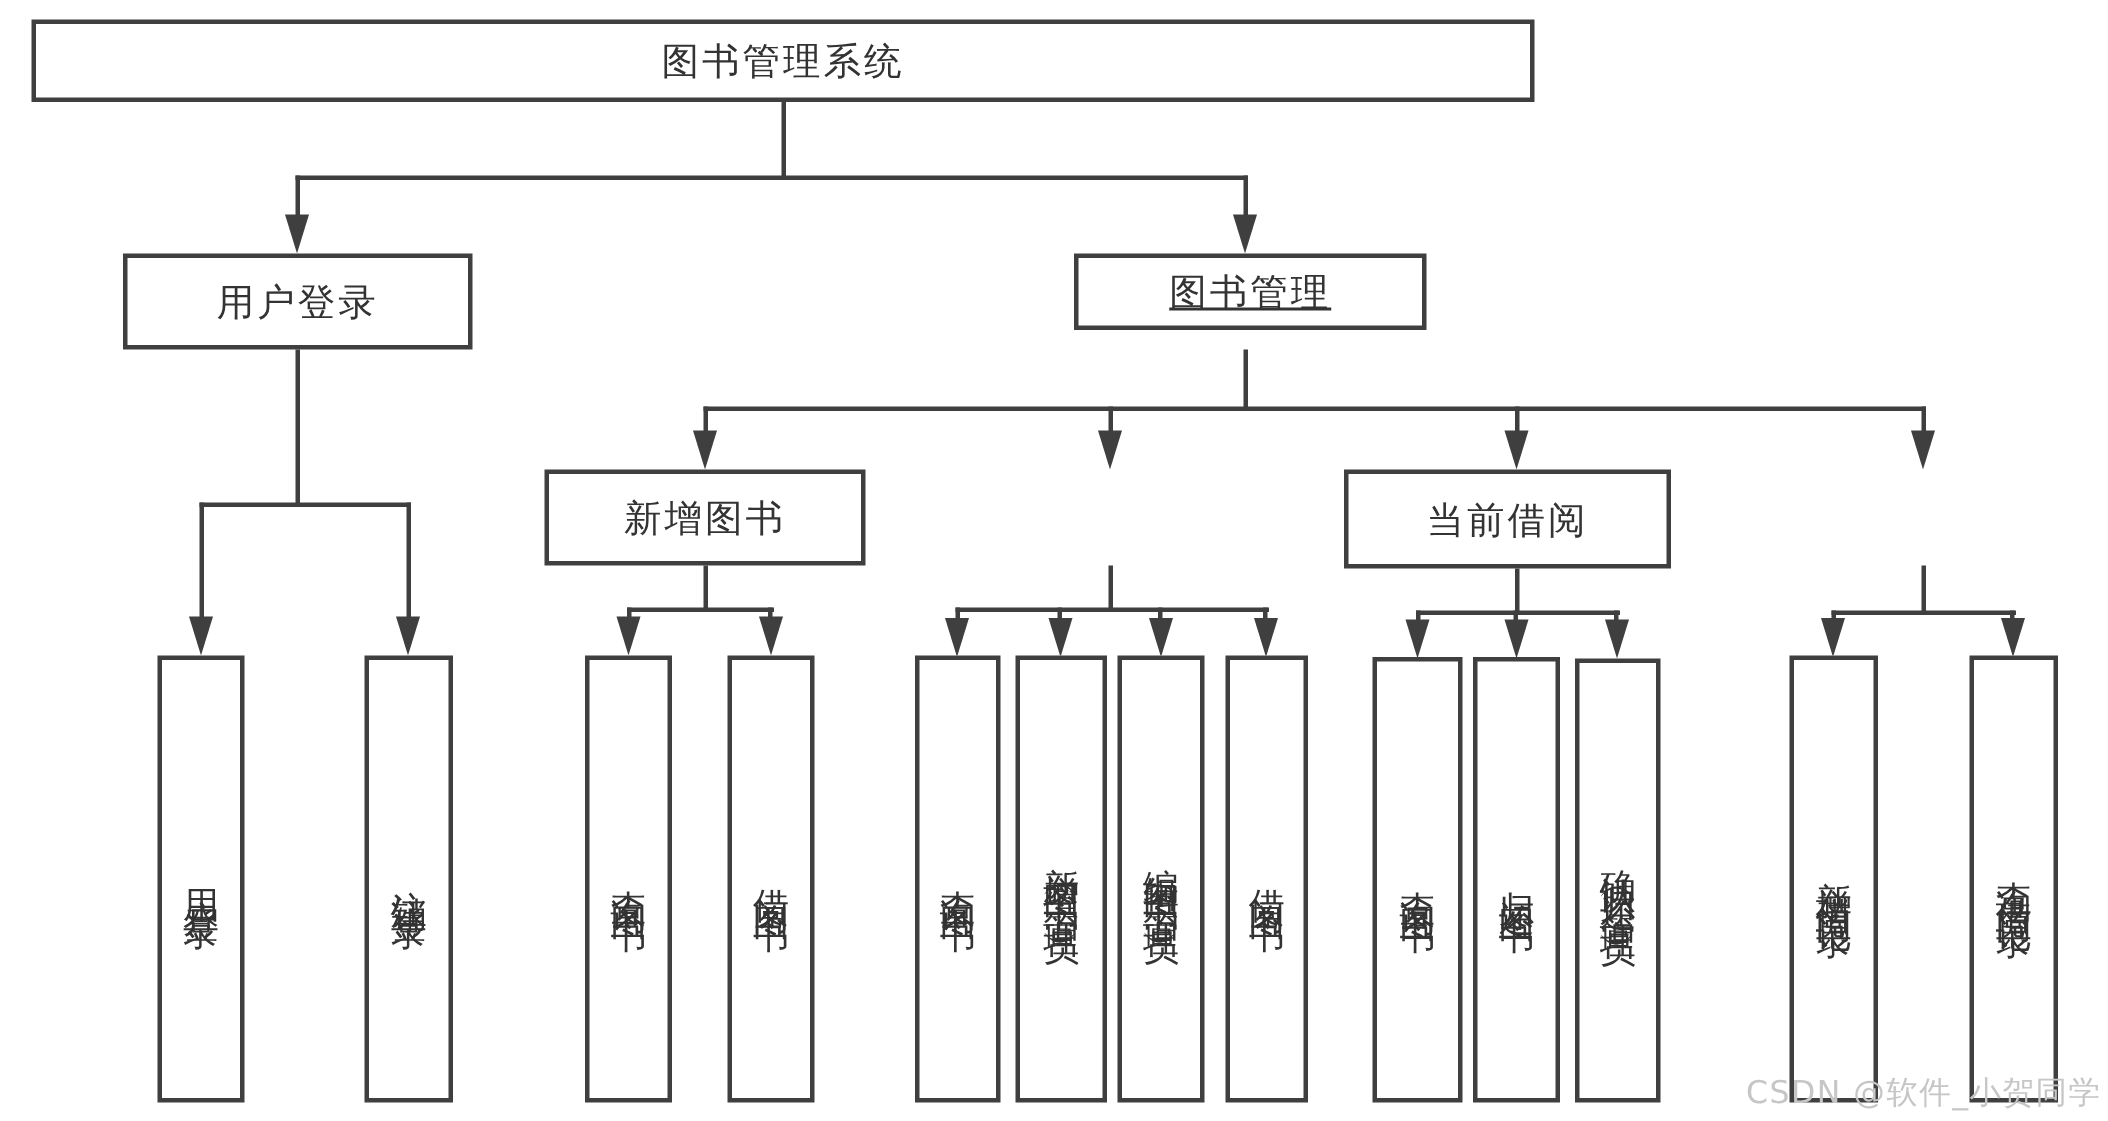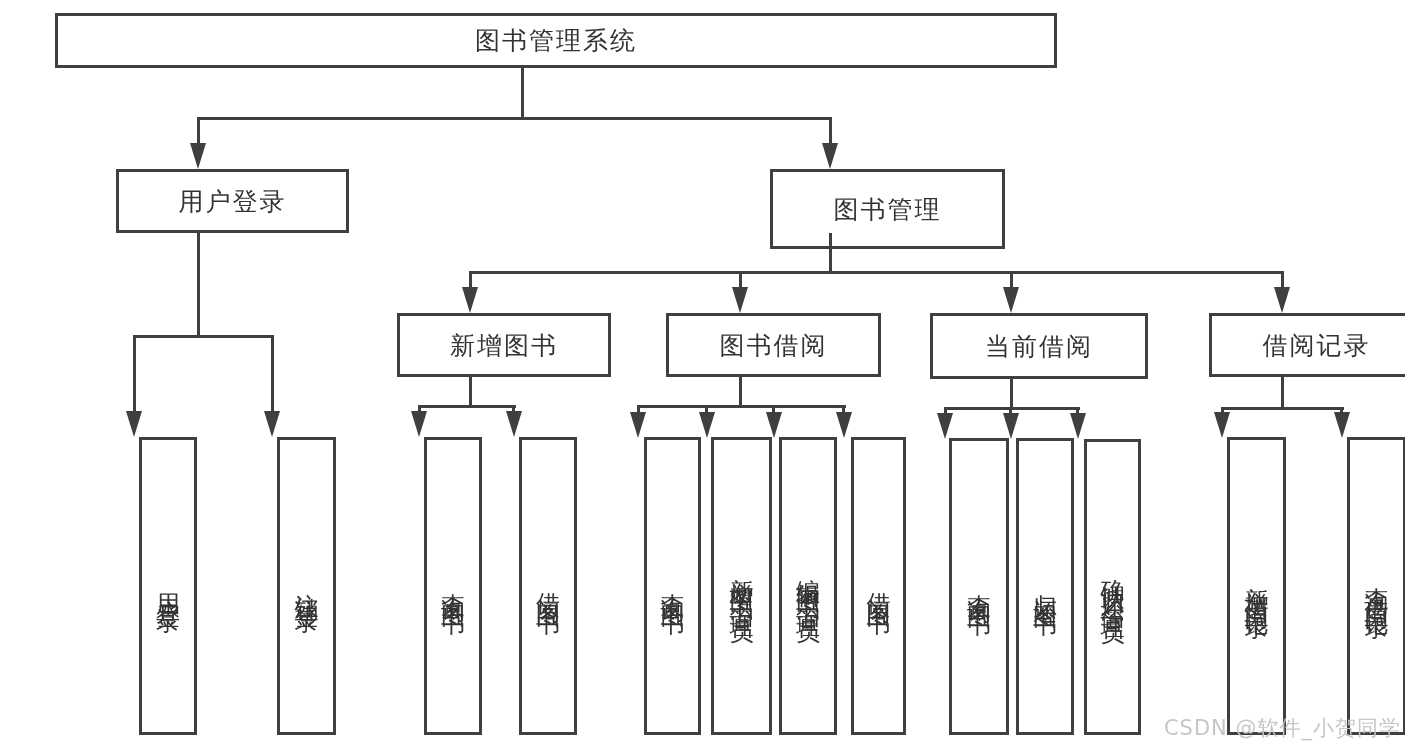--- a/index.html
+++ b/index.html
@@ -17,21 +17,20 @@
     color: var(--text);
   }
   .canvas { position: absolute; inset: 0; }
   .box {
     position: absolute;
     border: 3px solid var(--line);
     background: #ffffff;
     display: flex; align-items: center; justify-content: center;
     color: var(--text);
     text-align: center;
-    margin-left: 34px;
   }
   .hbox { font-size: 25px; letter-spacing: 2px; }
   .vbox {
     writing-mode: vertical-rl;
     text-orientation: mixed;
     font-size: 24px;
     letter-spacing: 6px;
     line-height: 1;
   }
   .ln { position: absolute; background: var(--line); }
@@ -63,21 +62,21 @@
   <div class="ln" style="left:521px; top:68px; width:3px; height:50px;"></div>
   <div class="ln" style="left:197px; top:117px; width:635px; height:3px;"></div>
   <div class="ln" style="left:197px; top:117px; width:3px; height:28px;"></div>
   <div class="arrow" style="left:190px; top:143px;"></div>
   <div class="ln" style="left:829px; top:117px; width:3px; height:28px;"></div>
   <div class="arrow" style="left:822px; top:143px;"></div>
 
   <div class="box hbox" style="left:82px; top:169px; width:233px; height:64px;">
     <span>用户登录</span>
   </div>
-  <div class="box hbox" style="left:736px; top:169px; width:235px; height:80px;">
+  <div class="box hbox" style="left:716px; top:169px; width:235px; height:51px;text-decoration:underline;">
     <span>图书管理</span>
   </div>
 
   <div class="ln" style="left:197px; top:233px; width:3px; height:105px;"></div>
   <div class="ln" style="left:133px; top:335px; width:141px; height:3px;"></div>
   <div class="ln" style="left:133px; top:335px; width:3px; height:78px;"></div>
   <div class="arrow" style="left:126px; top:411px;"></div>
   <div class="ln" style="left:271px; top:335px; width:3px; height:78px;"></div>
   <div class="arrow" style="left:264px; top:411px;"></div>
 
@@ -88,28 +87,22 @@
   <div class="ln" style="left:739px; top:271px; width:3px; height:18px;"></div>
   <div class="arrow" style="left:732px; top:287px;"></div>
   <div class="ln" style="left:1010px; top:271px; width:3px; height:18px;"></div>
   <div class="arrow" style="left:1003px; top:287px;"></div>
   <div class="ln" style="left:1281px; top:271px; width:3px; height:18px;"></div>
   <div class="arrow" style="left:1274px; top:287px;"></div>
 
   <div class="box hbox" style="left:363px; top:313px; width:214px; height:64px;">
     <span>新增图书</span>
   </div>
-  <div class="box hbox" style="left:632px; top:313px; width:215px; height:64px;">
-    <span>图书借阅</span>
-  </div>
   <div class="box hbox" style="left:896px; top:313px; width:218px; height:66px;">
     <span>当前借阅</span>
-  </div>
-  <div class="box hbox" style="left:1175px; top:313px; width:215px; height:64px;">
-    <span>借阅记录</span>
   </div>
 
   <div class="ln" style="left:469px; top:377px; width:3px; height:31px;"></div>
   <div class="ln" style="left:418px; top:405px; width:98px; height:3px;"></div>
   <div class="ln" style="left:418px; top:405px; width:3px; height:9px;"></div>
   <div class="arrow" style="left:411px; top:411px;"></div>
   <div class="ln" style="left:512px; top:405px; width:3px; height:9px;"></div>
   <div class="arrow" style="left:506px; top:411px;"></div>
 
   <div class="ln" style="left:739px; top:377px; width:3px; height:31px;"></div>

